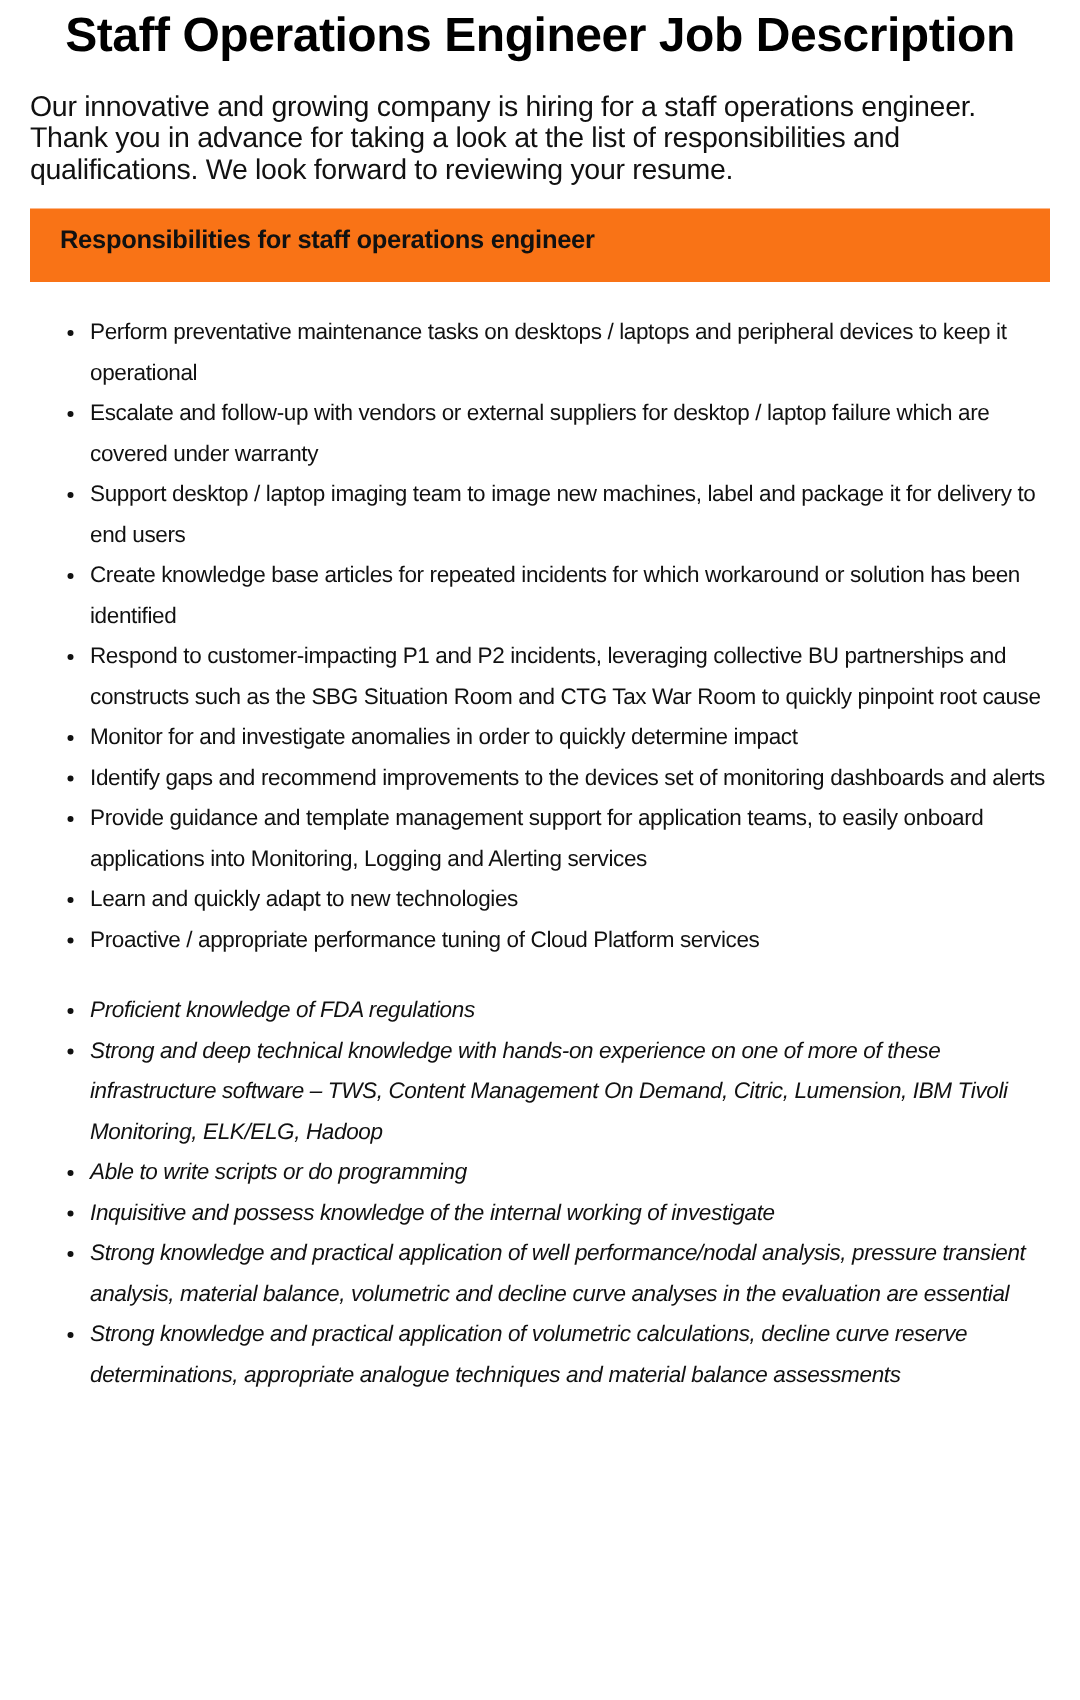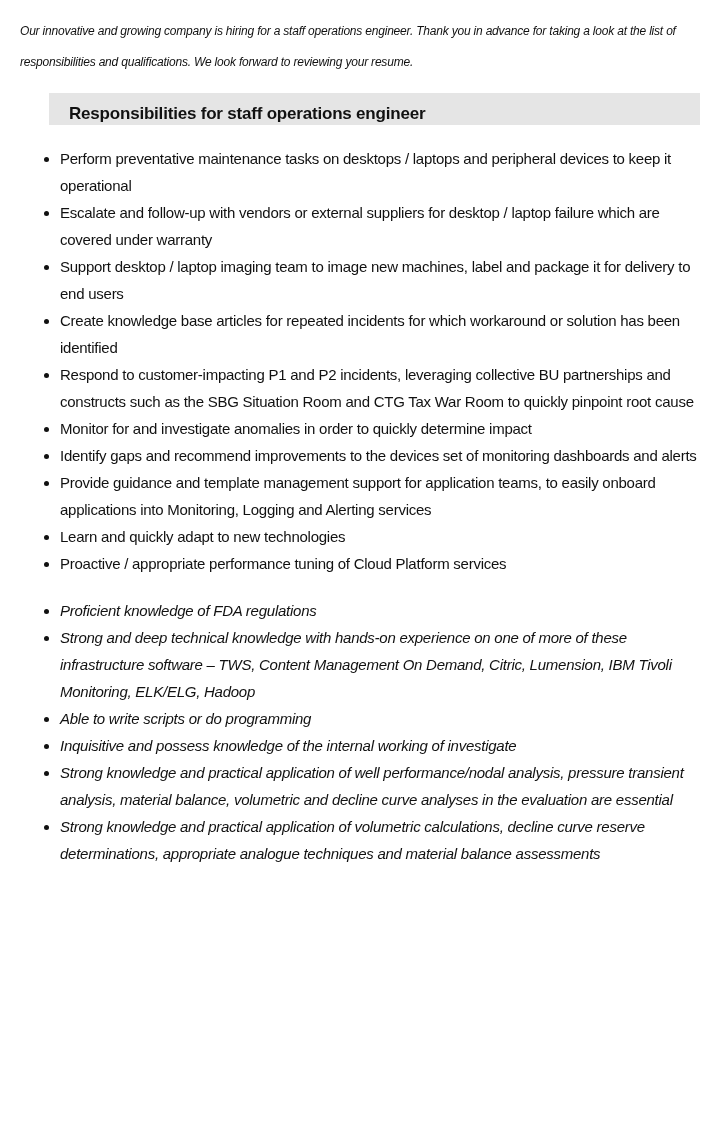--- a/index.html
+++ b/index.html
@@ -17,52 +17,51 @@
       height: 42px;
       font-size: 32px;
       font-weight: bold;
       text-align: center;
       letter-spacing: -0.3px;
       line-height: 40px;
       color: #000;
     }
     .intro {
       margin: 16px 0 0 0;
-      font-size: 12px;
-      line-height: 31px;
+      font-size: 19px;
+      line-height: 21px;
       letter-spacing: -0.2px;
-      font-style: italic;
     }
     .section-header {
       margin-top: 15px;
-      background: #e5e5e5;
-      height: 32px;
+      background: #f97316;
+      height: 49px;
       line-height: 42px;
       padding-left: 20px;
       font-size: 17px;
       font-weight: bold;
       letter-spacing: -0.2px;
-      margin-left: 29px;
     }
     ul {
       margin: 0;
       padding: 0 0 0 40px;
       font-size: 15px;
       line-height: 27px;
       letter-spacing: -0.25px;
     }
     ul.resp { margin-top: 20px; }
     ul.qual { margin-top: 20px; font-style: italic; }
     li { padding-left: 0; }
     .sec2 { margin-top: 19px; }
   </style>
 </head>
 <body>
 
 <div class="page">
+  <h1>Staff Operations Engineer Job Description</h1>
   <p class="intro">Our innovative and growing company is hiring for a staff operations engineer. Thank you in advance for taking a look at the list of responsibilities and qualifications. We look forward to reviewing your resume.</p>
 
   <div class="section-header">Responsibilities for staff operations engineer</div>
   <ul class="resp">
     <li>Perform preventative maintenance tasks on desktops / laptops and peripheral devices to keep it operational</li>
     <li>Escalate and follow-up with vendors or external suppliers for desktop / laptop failure which are covered under warranty</li>
     <li>Support desktop / laptop imaging team to image new machines, label and package it for delivery to end users</li>
     <li>Create knowledge base articles for repeated incidents for which workaround or solution has been identified</li>
     <li>Respond to customer-impacting P1 and P2 incidents, leveraging collective BU partnerships and constructs such as the SBG Situation Room and CTG Tax War Room to quickly pinpoint root cause</li>
     <li>Monitor for and investigate anomalies in order to quickly determine impact</li>

